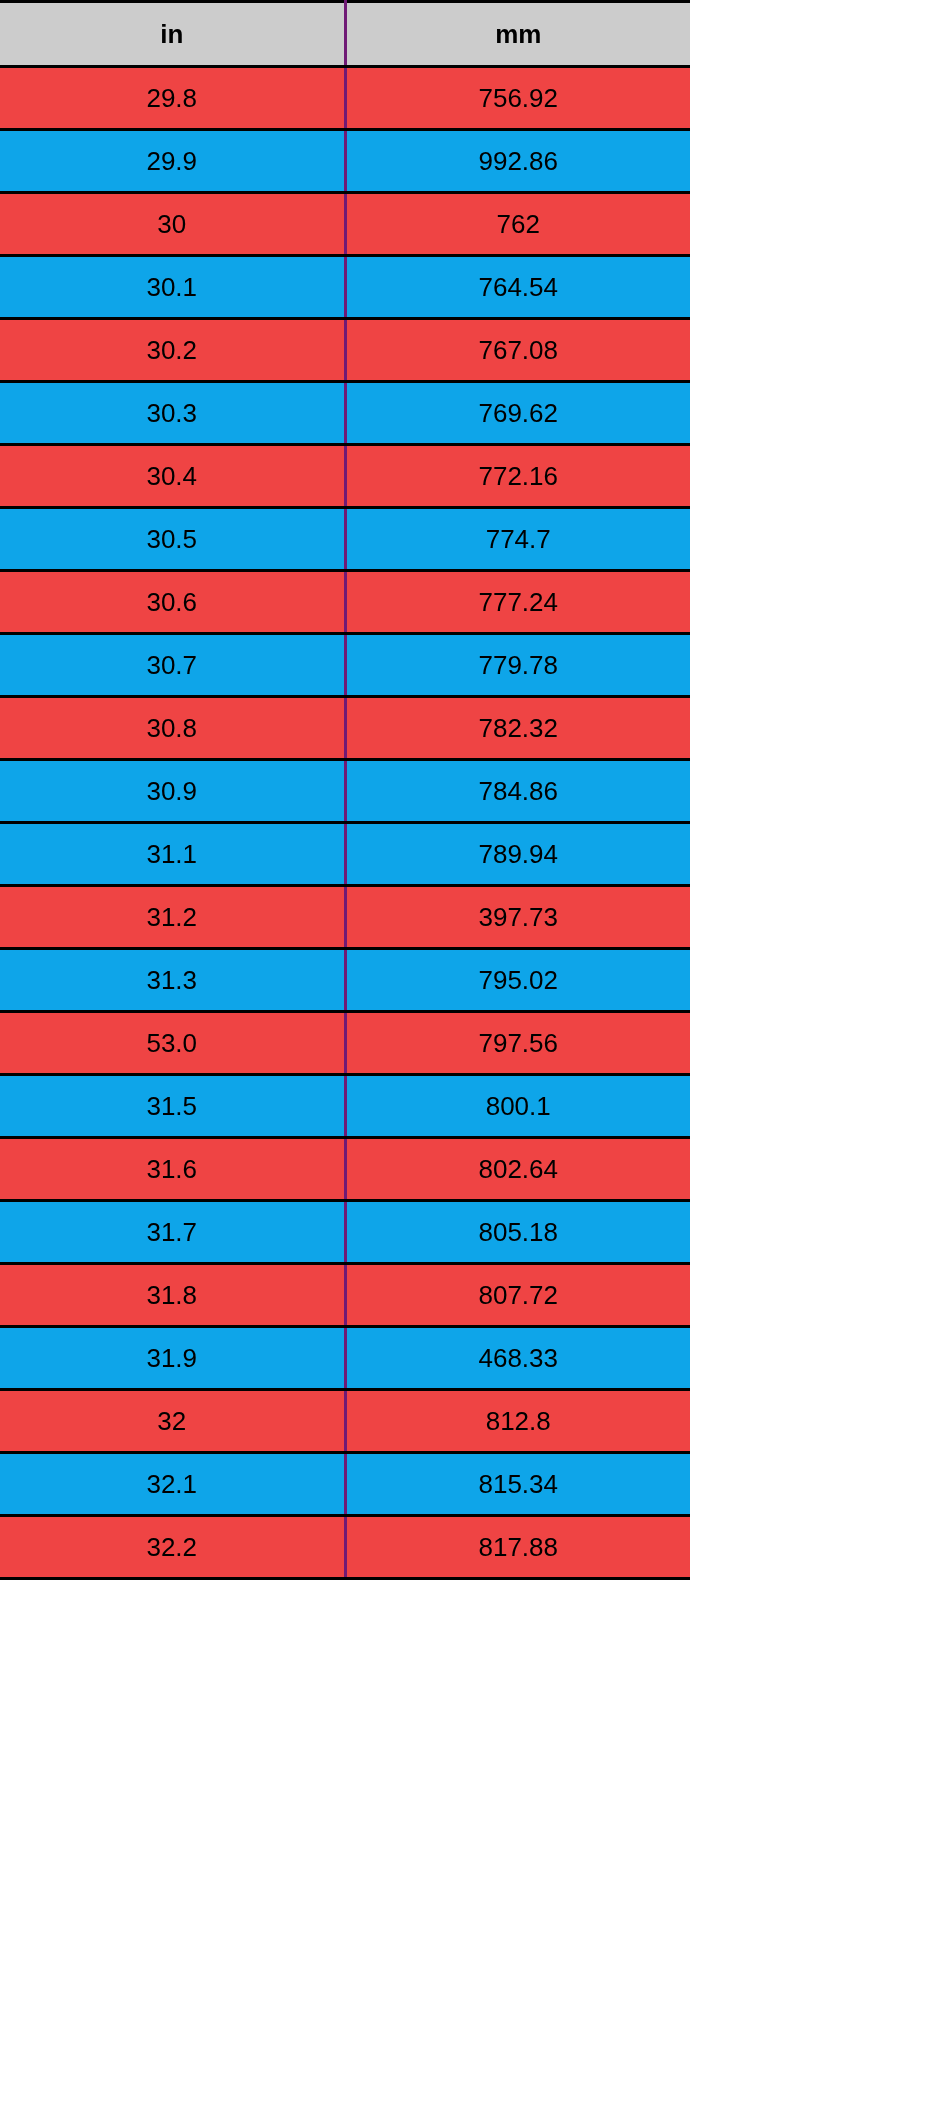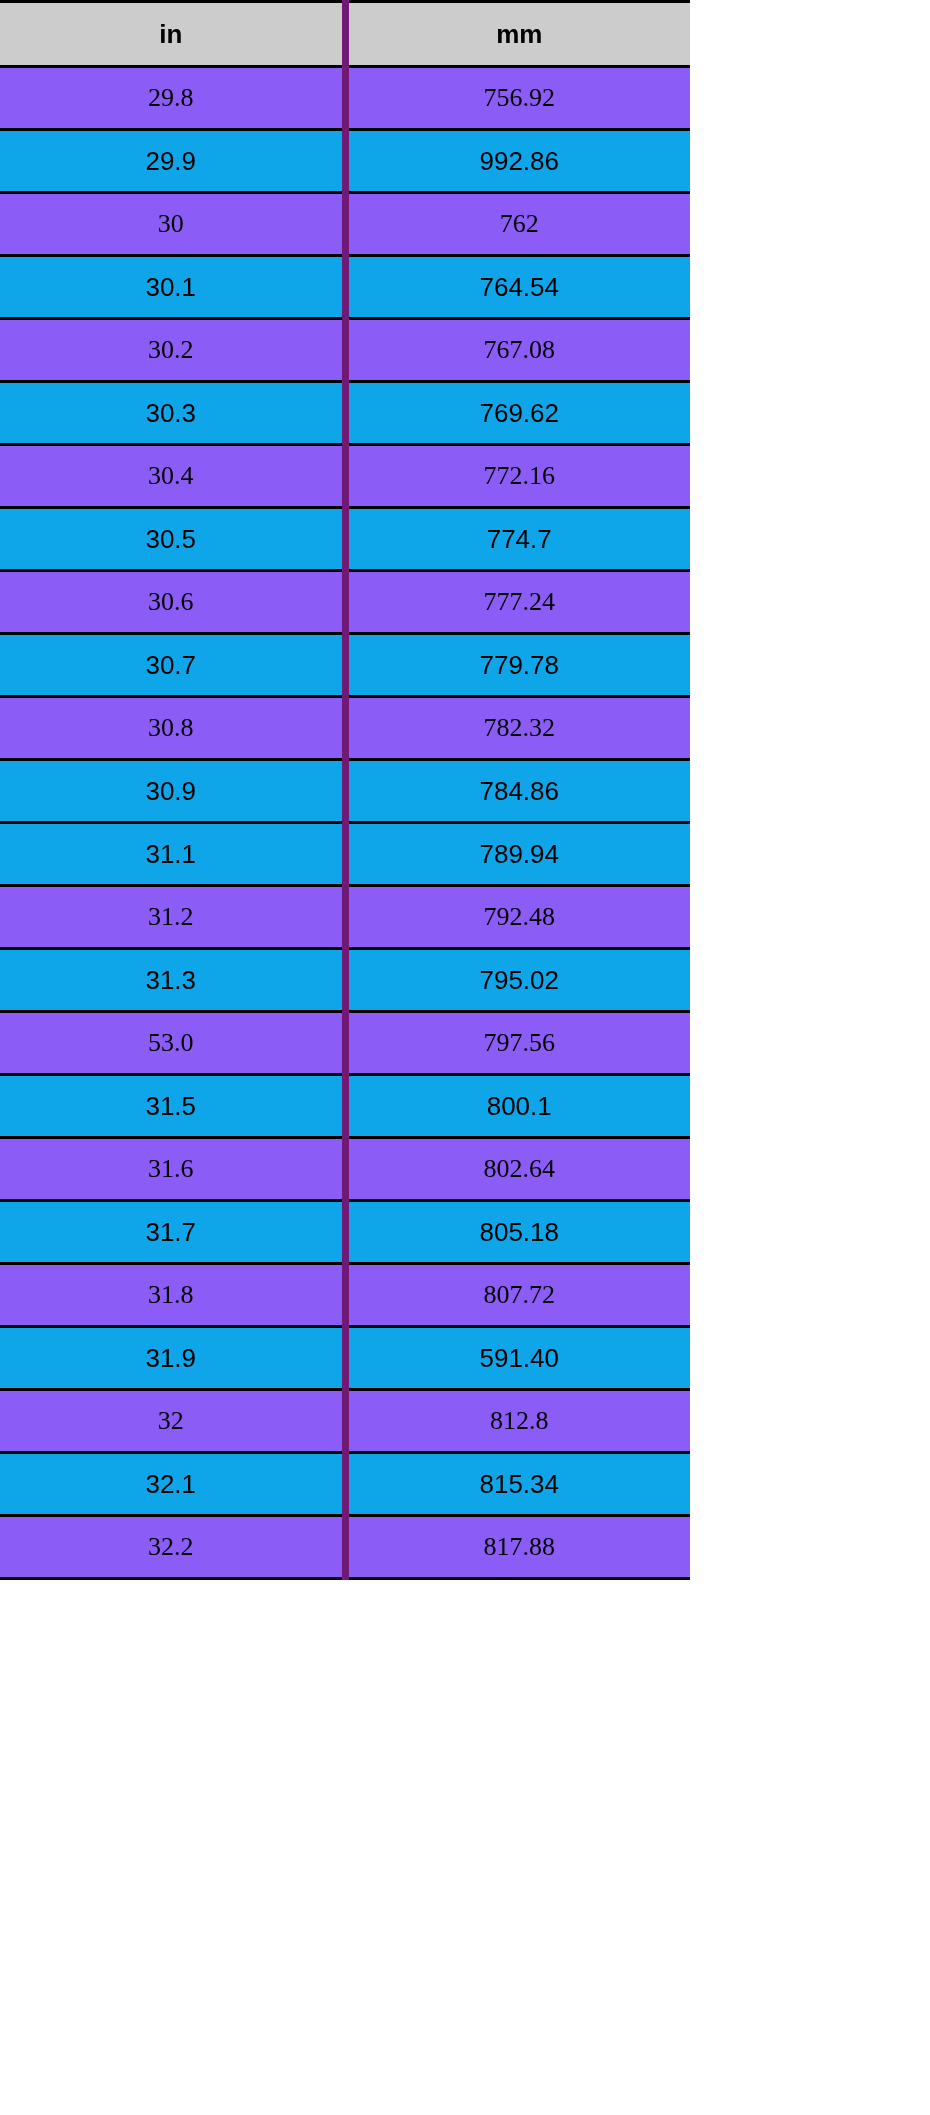--- a/index.html
+++ b/index.html
@@ -27,36 +27,36 @@
   #conv-table th,
   #conv-table td {
     height: 60px;
     padding: 0;
     text-align: center;
     vertical-align: middle;
     font-size: 26px;
     color: #000000;
     border-top: 3px solid #000000;
     border-bottom: 3px solid #000000;
-    border-right: 7px solid #701a75;
+    border-right: 3px solid #701a75;
     font-weight: normal;
     line-height: 60px;
     white-space: nowrap;
   }
   #conv-table th:last-child,
   #conv-table td:last-child {
     border-right: none;
   }
   #conv-table thead th {
     background: #cccccc;
     font-weight: bold;
     height: 62px;
     line-height: 62px;
   }
-  #conv-table tbody tr.row-odd  td { background: #8b5cf6; font-family: Liberation Serif, serif; }
+  #conv-table tbody tr.row-odd  td { background: #ef4444; }
   #conv-table tbody tr.row-even td { background: #0ea5e9; }
   #conv-table tbody tr.row-highlight td { background: #00ff00; }
 </style>
 </head>
 <body>
 
 <table id="conv-table">
   <colgroup>
     <col class="col-in">
     <col class="col-mm">
@@ -115,21 +115,21 @@
       <tr class="row-even">
         <td>30.9</td>
         <td>784.86</td>
       </tr>
       <tr class="row-even">
         <td>31.1</td>
         <td>789.94</td>
       </tr>
       <tr class="row-odd">
         <td>31.2</td>
-        <td>792.48</td>
+        <td>397.73</td>
       </tr>
       <tr class="row-even">
         <td>31.3</td>
         <td>795.02</td>
       </tr>
       <tr class="row-odd">
         <td>53.0</td>
         <td>797.56</td>
       </tr>
       <tr class="row-even">
@@ -143,21 +143,21 @@
       <tr class="row-even">
         <td>31.7</td>
         <td>805.18</td>
       </tr>
       <tr class="row-odd">
         <td>31.8</td>
         <td>807.72</td>
       </tr>
       <tr class="row-even">
         <td>31.9</td>
-        <td>591.40</td>
+        <td>468.33</td>
       </tr>
       <tr class="row-odd">
         <td>32</td>
         <td>812.8</td>
       </tr>
       <tr class="row-even">
         <td>32.1</td>
         <td>815.34</td>
       </tr>
       <tr class="row-odd">

